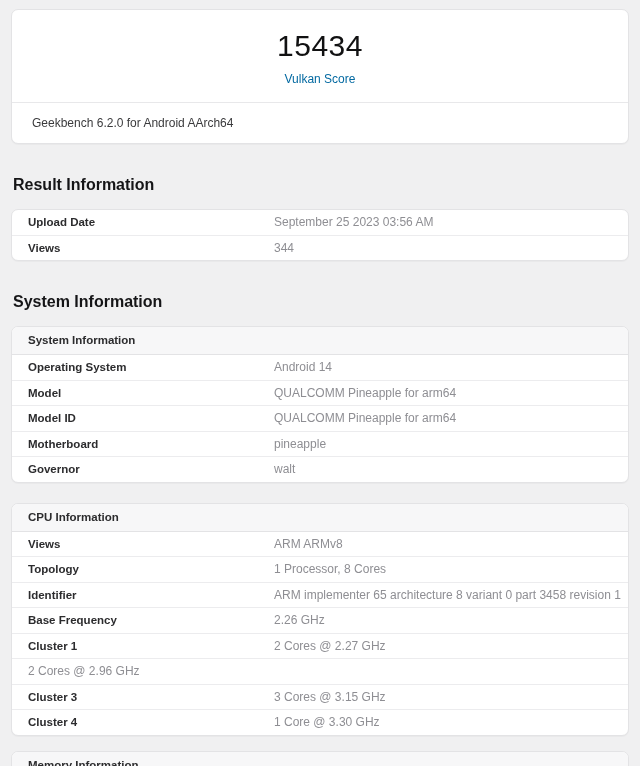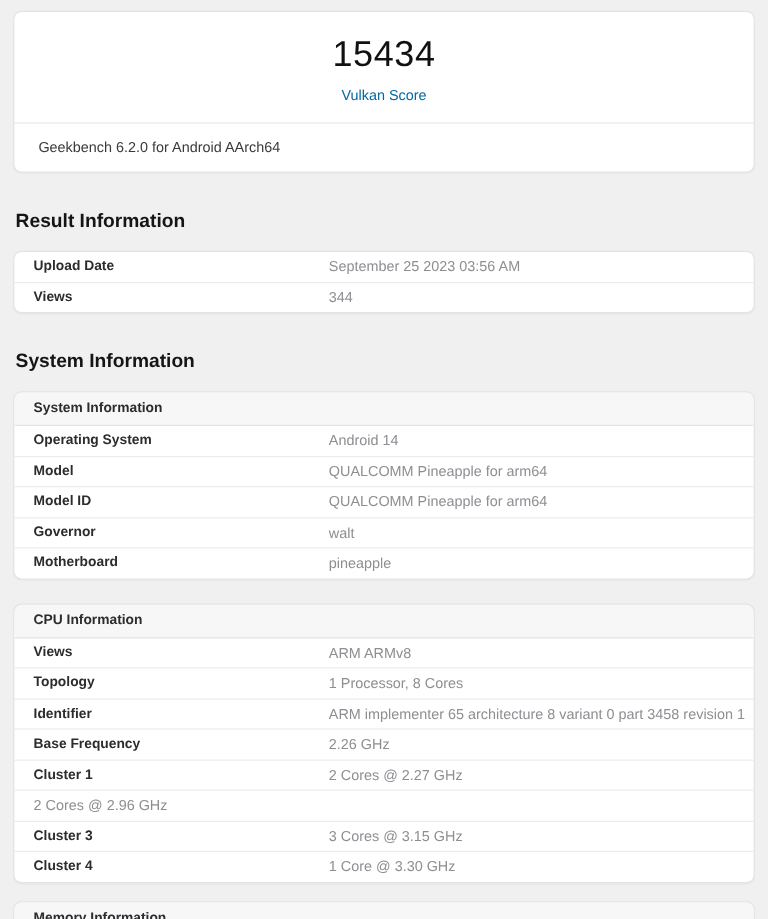--- a/index.html
+++ b/index.html
@@ -118,26 +118,26 @@
   </div>
   <div class="trow">
     <span class="tlabel">Model</span>
     <span class="tvalue">QUALCOMM Pineapple for arm64</span>
   </div>
   <div class="trow">
     <span class="tlabel">Model ID</span>
     <span class="tvalue">QUALCOMM Pineapple for arm64</span>
   </div>
   <div class="trow">
+    <span class="tlabel">Motherboard</span>
+    <span class="tvalue">pineapple</span>
+  </div>
+  <div class="trow">
     <span class="tlabel">Governor</span>
     <span class="tvalue">walt</span>
-  </div>
-  <div class="trow">
-    <span class="tlabel">Motherboard</span>
-    <span class="tvalue">pineapple</span>
   </div>
 </div>
 
 <div class="card table-card mt20">
   <div class="thead">CPU Information</div>
   <div class="trow">
     <span class="tlabel">Views</span>
     <span class="tvalue">ARM ARMv8</span>
   </div>
   <div class="trow">

